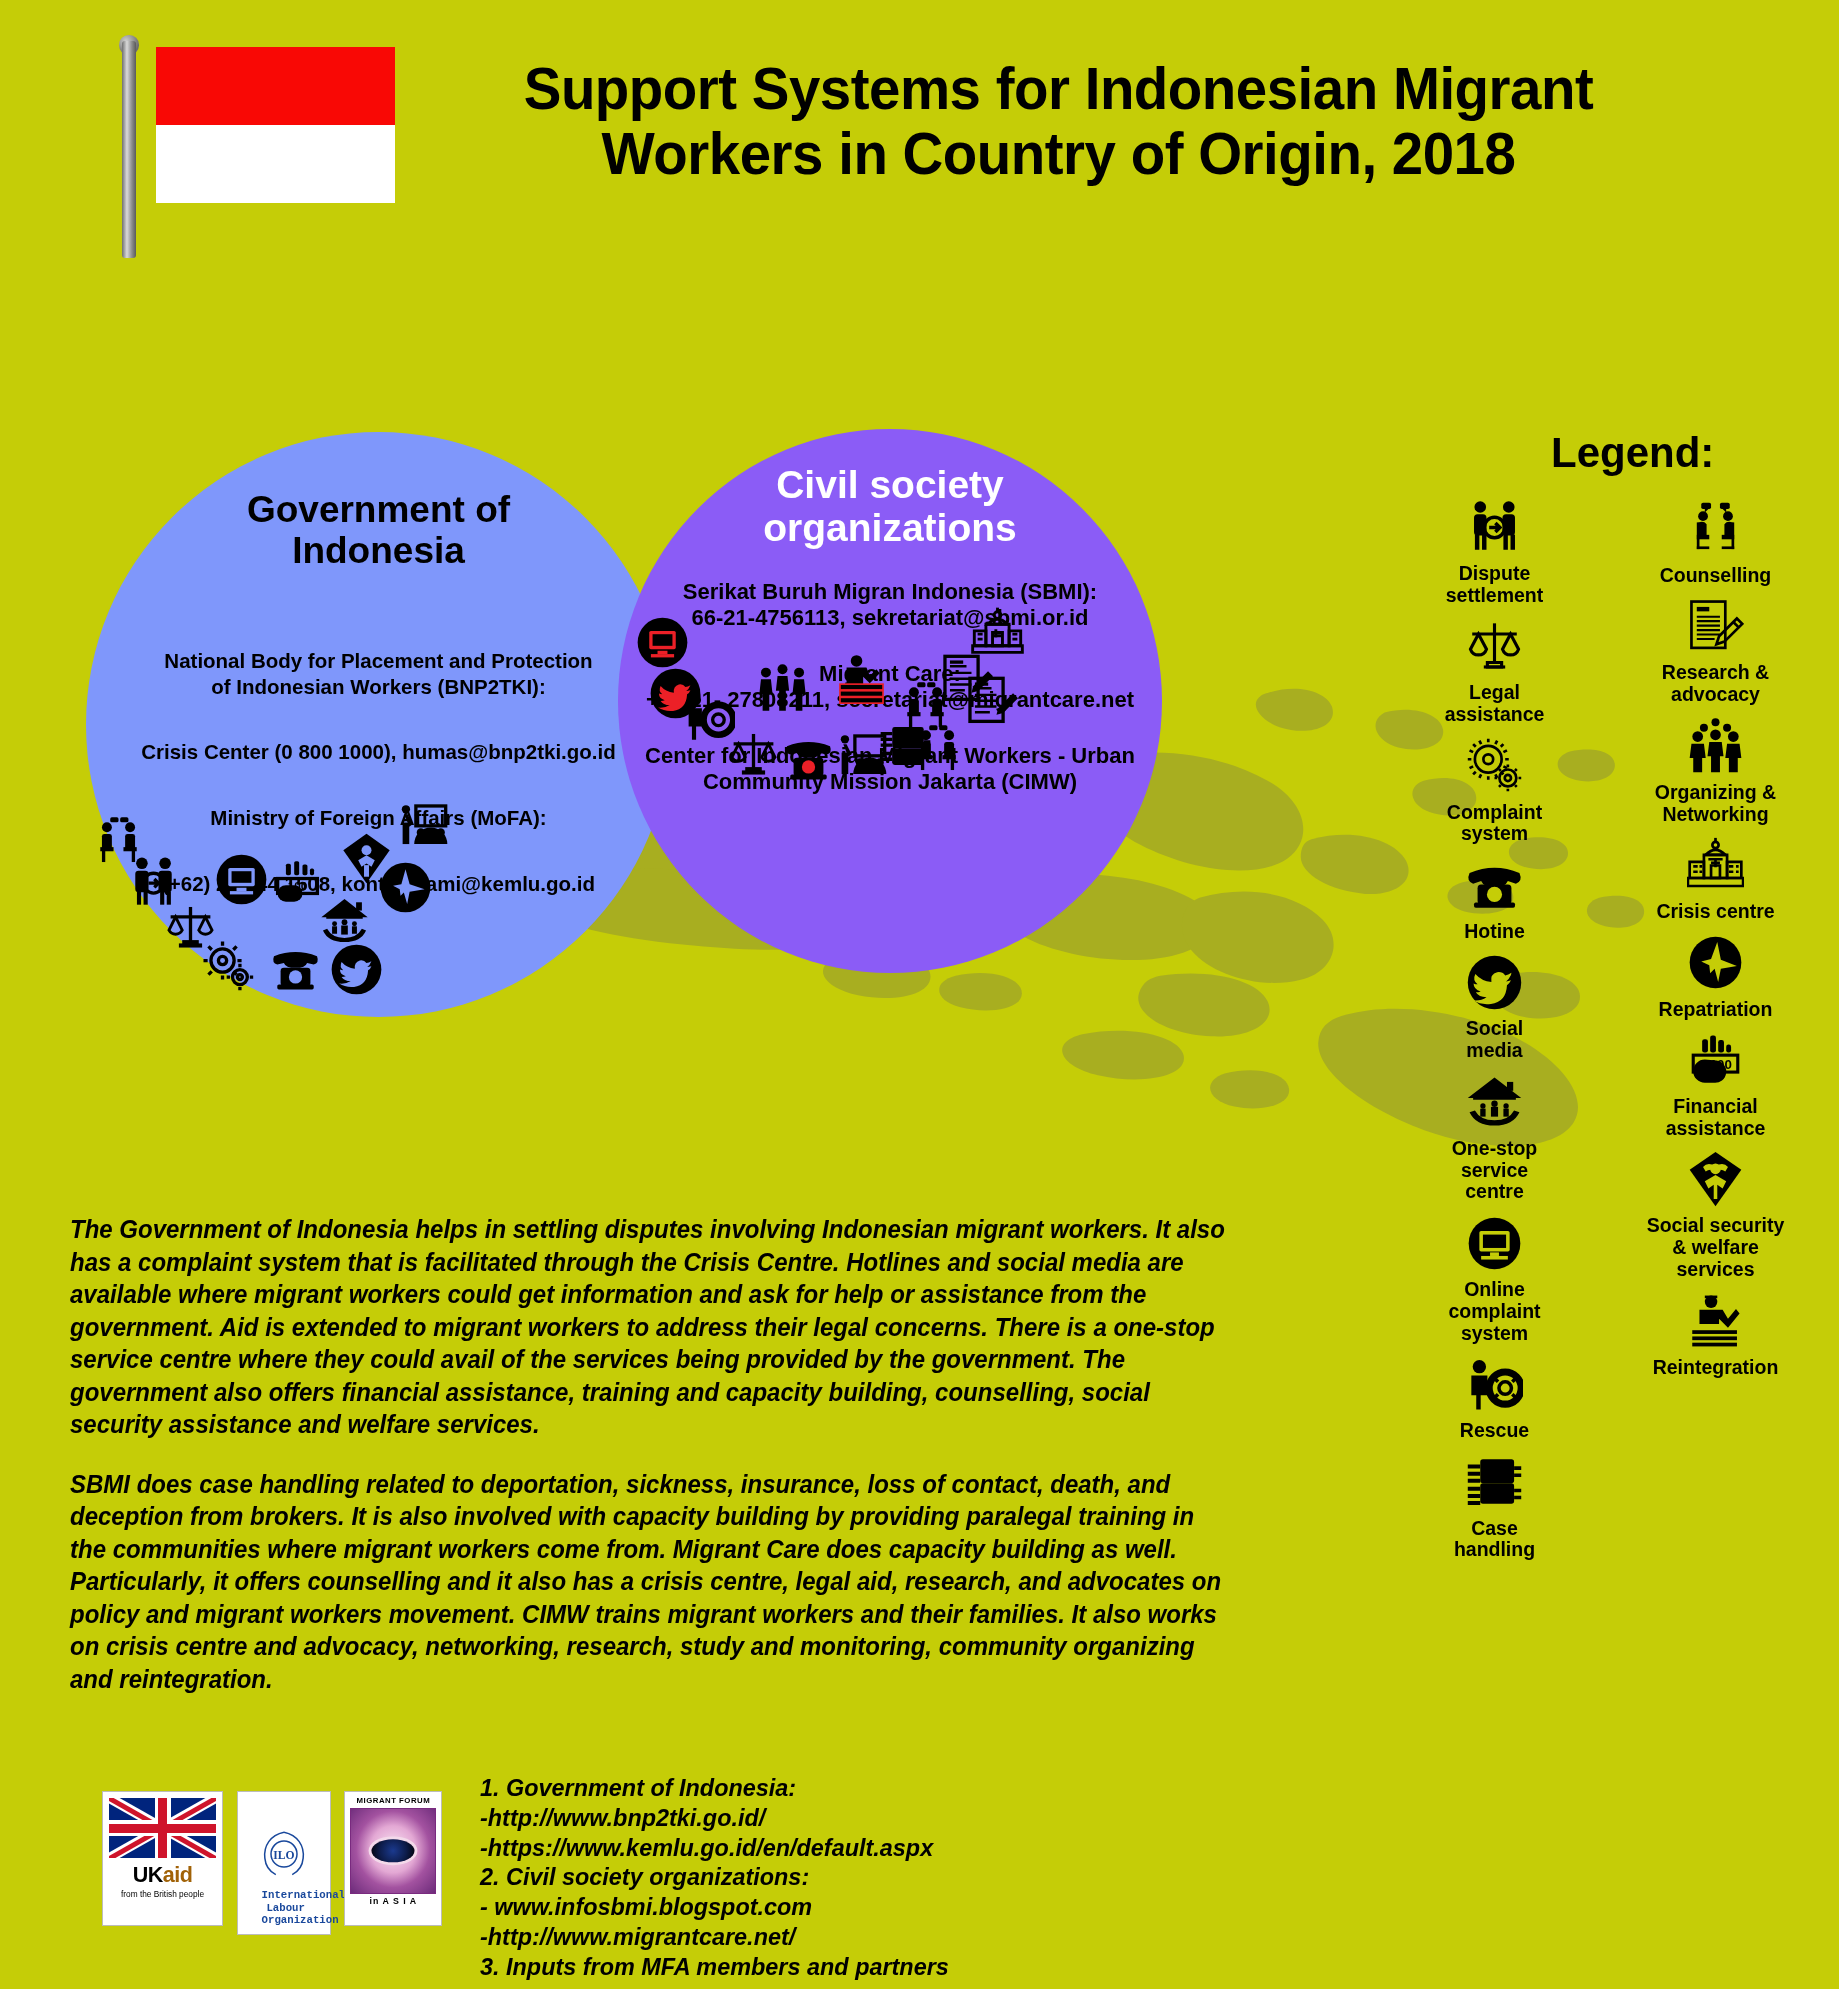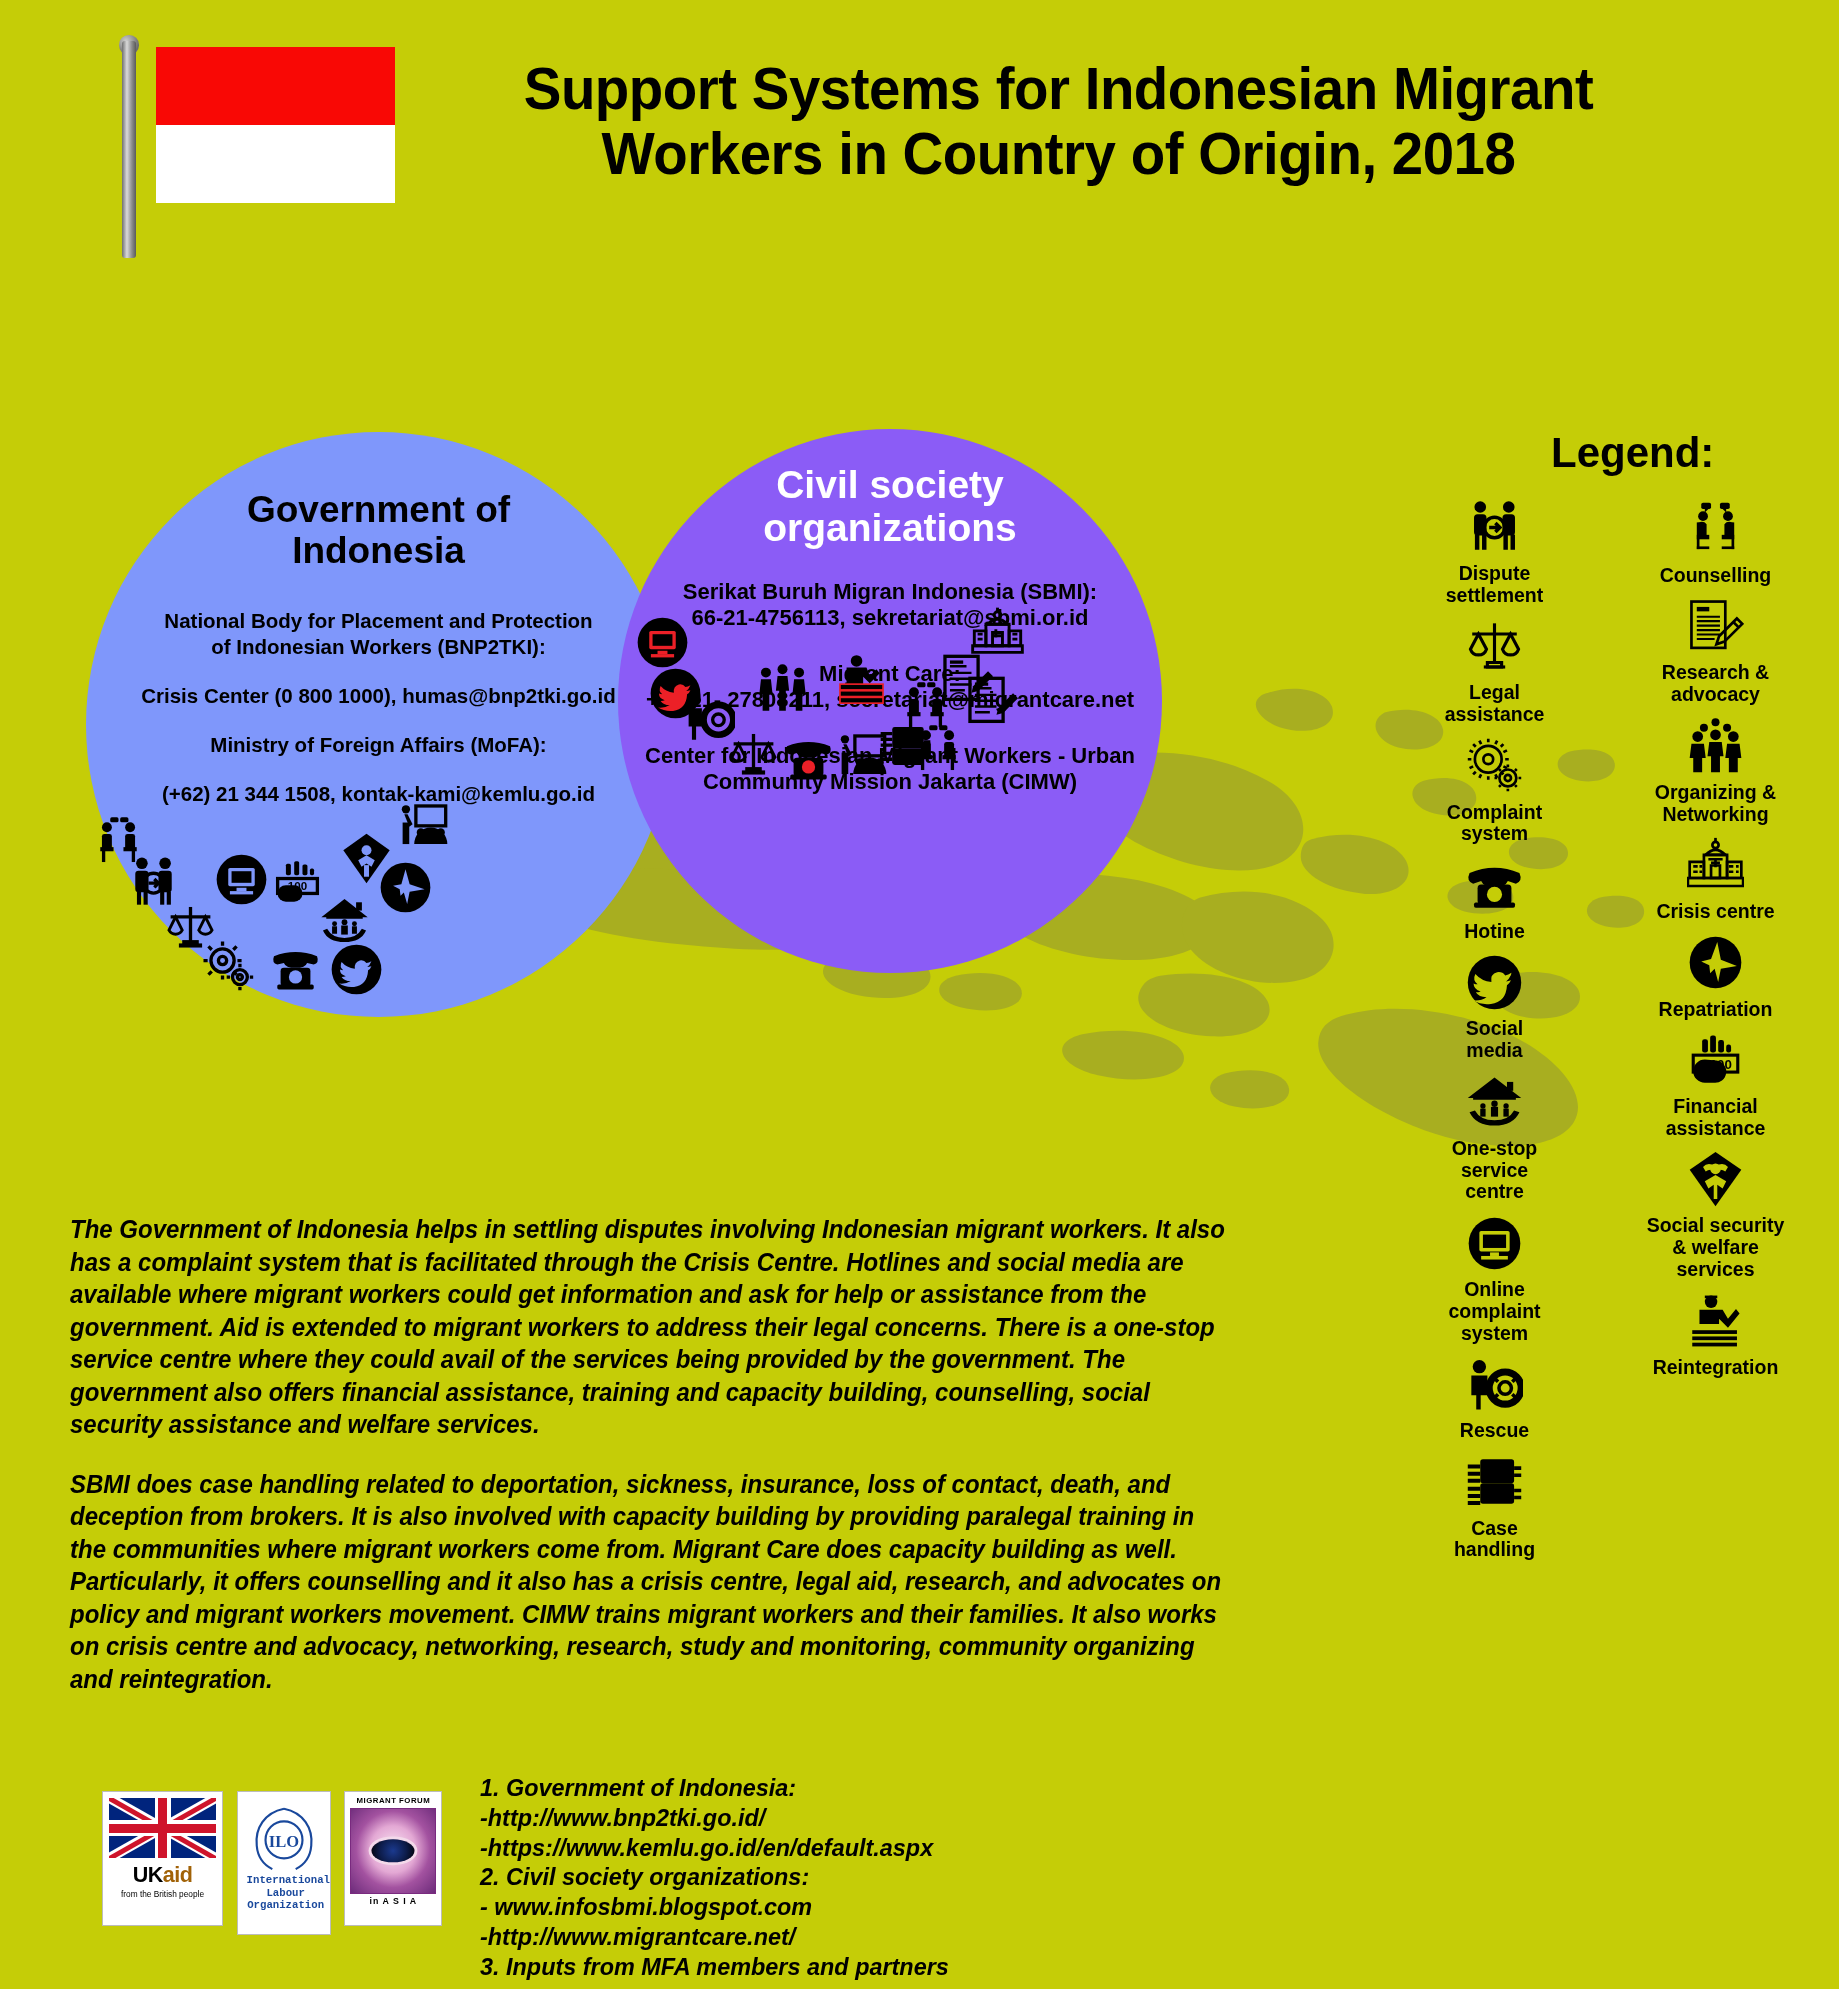--- a/index.html
+++ b/index.html
@@ -72,21 +72,21 @@
     top: 57px; font-size: 37px; line-height: 1.12; color: #000;
   }
   #cso-title {
     top: 35px; font-size: 39px; line-height: 1.1; color: #ffffff;
   }
   .bubble-body {
     position: absolute; width: 100%; text-align: center;
     color: #000; font-weight: bold;
   }
   #gov-body { top: 176px; font-size: 20.5px; line-height: 1.25; }
-  #gov-body p { margin-bottom: 23.4px; }
+  #gov-body p { margin-bottom: 23.4px; margin-top: 40px; }
   #cso-body { top: 150px; font-size: 22px; line-height: 1.2; padding: 0 17.6px; }
   #cso-body p { margin-bottom: 29px; }
 
   
   .icon-cluster { position: absolute; inset: 0; pointer-events: none; }
   .icon-cluster .ic {
     position: absolute;
     width: 53px; height: 53px;
     color: #000;
   }
@@ -128,21 +128,21 @@
   #logos { position: absolute; left: 102px; top: 1791px; display: flex; gap: 13.7px; align-items: flex-start; }
   .logo-box { background: #ffffff; border: 1px solid #bcbcbc; }
   #ukaid-logo { width: 121px; height: 135px; position: relative; padding: 5.9px; }
   .uk-flag { position: relative; width: 107px; height: 60px; background: #00247d; overflow: hidden; margin: 0 auto; }
   .uk-flag i { position: absolute; display:block; }
   .ukaid-text { text-align: center; font-weight: bold; font-size: 21.5px; margin-top: 4.9px; letter-spacing: -0.5px; }
   .ukaid-text .uk { color: #000; }
   .ukaid-text .aid { color: #a16207; }
   .ukaid-sub { text-align:center; font-size: 8.3px; color:#000; margin-top: 2px; line-height: 1.1; }
 
-  #ilo-logo { width: 94px; height: 144px; position: relative; padding: 5px; }
+  #ilo-logo { width: 94px; height: 144px; position: relative; padding: 20px; }
   #ilo-logo .ilo-mark { display:flex; justify-content:center; margin-top: 3.9px; }
   #ilo-logo .ilo-name { font-size: 10.7px; line-height: 1.18; color: #19489c; font-weight: bold; text-align:center; padding-left: 3.9px; margin-top: 1px; font-family: Liberation Mono, monospace; }
 
   #mfa-logo { width: 98px; height: 135px; position: relative; padding: 3.9px; }
   #mfa-logo .mfa-title { font-size: 7.8px; font-weight: bold; text-align:center; letter-spacing: 0.5px; }
   #mfa-logo .mfa-art {
     width: 86px; height: 86px; margin: 2.9px auto 0;
     background: radial-gradient(ellipse at 50% 48%, #fbe6f3 0%, #e3a8d4 38%, #a352a0 62%, #6c2b7a 100%);
     border: 1px solid #7a2a7f;
     position: relative; overflow: hidden;

